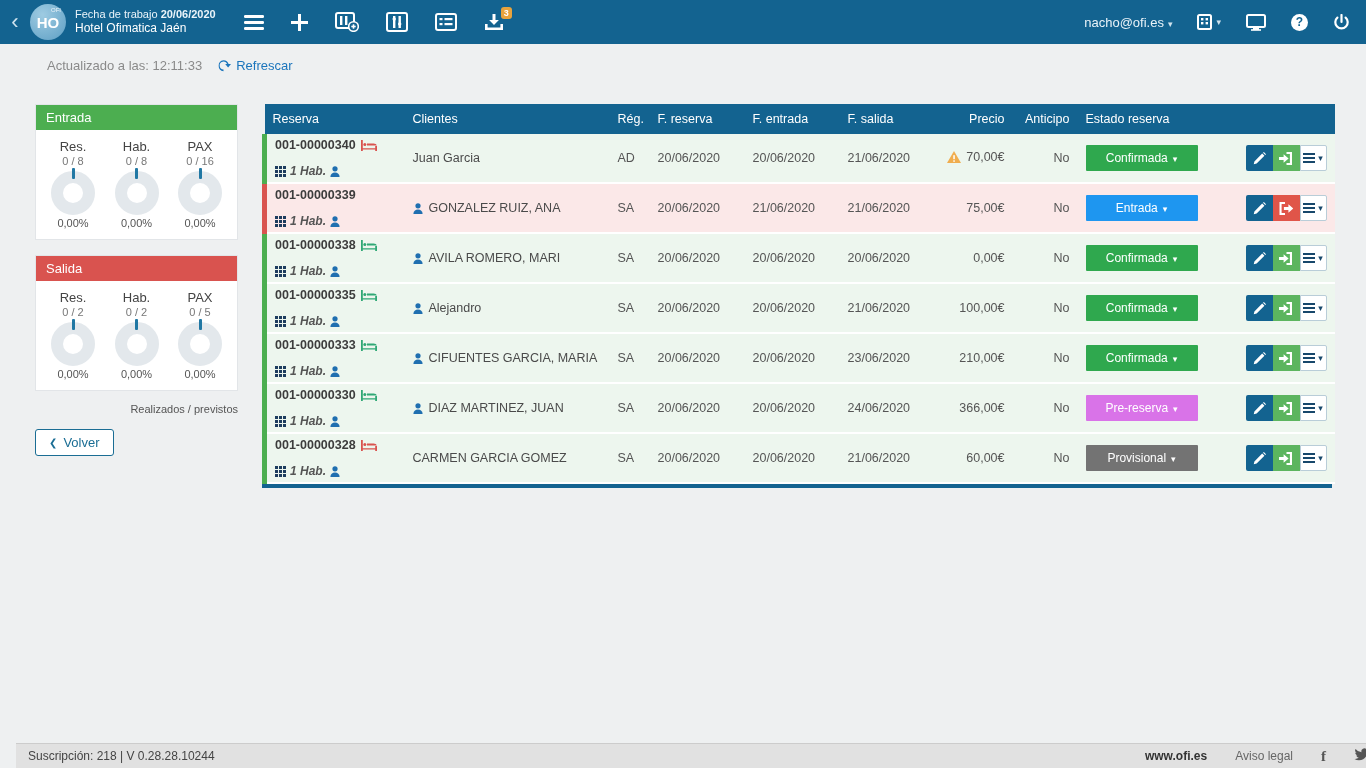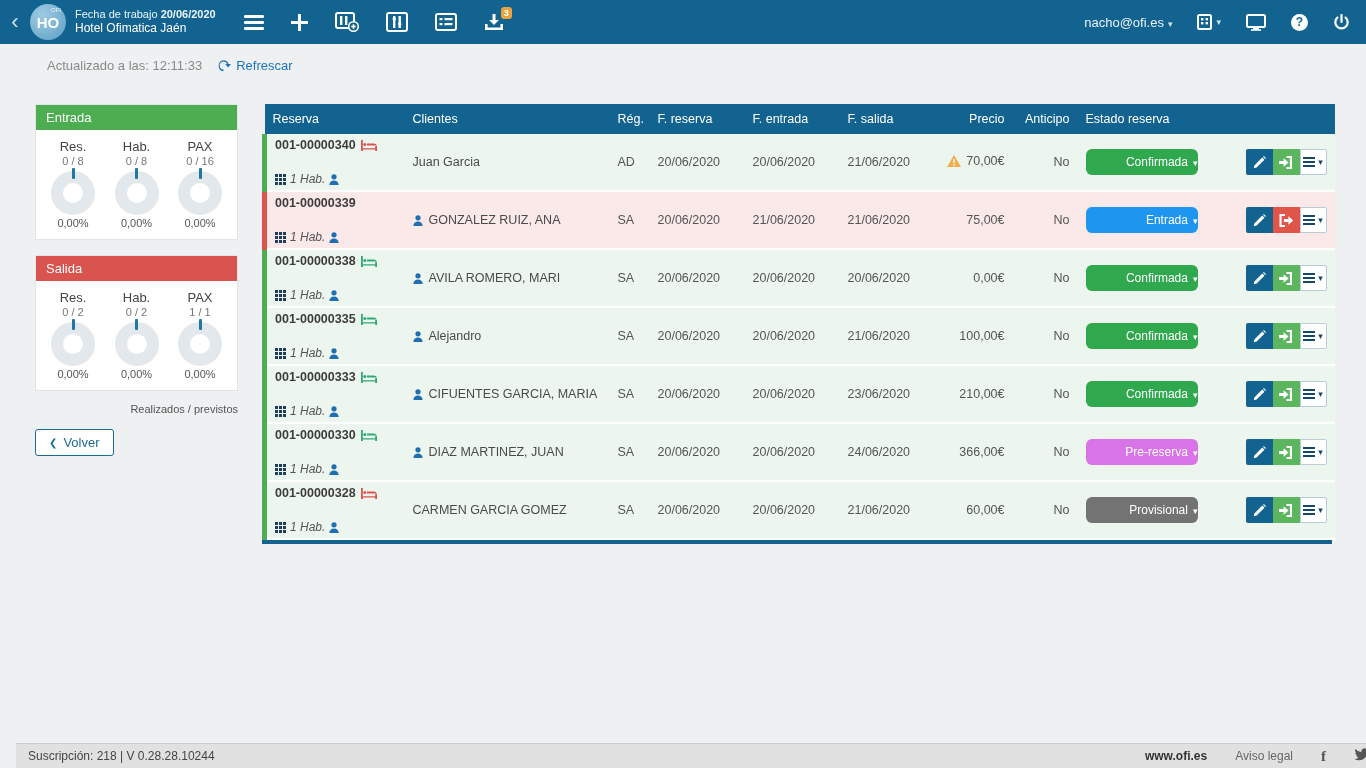--- a/index.html
+++ b/index.html
@@ -69,26 +69,26 @@
     text-align:left; padding:8px 8px; cursor:pointer; }
   thead th.num { text-align:right; }
   tbody td { font-size:12.5px; color:#555; padding:4px 8px; height:37px;
     border-bottom:2px solid #fff; vertical-align:middle; }
   tbody td.num { text-align:right; }
   tr.row-green td { background:#edf6ee; }
   tr.row-red td { background:#fbe8e8; }
   tr.row-green td:first-child { border-left:5px solid #4cae50; }
   tr.row-red td:first-child { border-left:5px solid #d9534f; }
   .res-id { font-weight:bold; color:#3c3c3c; display:flex; align-items:center; gap:5px; }
-  .res-sub { display:flex; align-items:center; gap:4px; margin-top:20px; font-size:12px; }
+  .res-sub { display:flex; align-items:center; gap:4px; margin-top:12px; font-size:12px;font-weight:bold; }
   .res-sub i { color:#555; }
   .client { display:flex; align-items:center; gap:6px; color:#4a4a4a; }
   .precio-cell { display:inline-flex; align-items:center; gap:5px; }
-  .st-btn { width:112px; height:26px; border:none; border-radius:6px; color:#fff;
-    font-size:12px; cursor:pointer; font-family:"Liberation Sans", sans-serif;text-align:right; }
+  .st-btn { width:112px; height:26px; border:none; border-radius:1px; color:#fff;
+    font-size:12px; cursor:pointer; font-family:"Liberation Sans", sans-serif; }
   .st-btn .caret { margin-left:5px; color:#fff; }
   .actions { display:flex; justify-content:flex-end; }
   .act-btn { width:27px; height:26px; border:none; display:flex; align-items:center;
     justify-content:center; cursor:pointer; padding:0; }
   .act-edit { background:#136390; border-radius:2px 0 0 2px; }
   .act-in { background:#5cb55f; }
   .act-out { background:#e05549; }
   .act-menu { background:#fff; border:1px solid #b9cdd8; border-radius:0 2px 2px 0; gap:2px; }
   .act-menu .caret { color:#17476b; margin-left:1px; }
 
@@ -248,21 +248,21 @@
     <div class="gauge">
       <div class="g-label">Hab.</div>
       <div class="g-value">0 / 2</div>
       <div class="donut">
               <span class="tick"></span>
             </div>
       <div class="g-pct">0,00%</div>
     </div>
     <div class="gauge">
       <div class="g-label">PAX</div>
-      <div class="g-value">1 / 1</div>
+      <div class="g-value">0 / 5</div>
       <div class="donut">
               <span class="tick"></span>
             </div>
       <div class="g-pct">0,00%</div>
     </div>
         </div>
     </div>
     <div class="caption">Realizados / previstos</div>
     <button class="volver">
       <span style="font-size:10px">❮</span>

